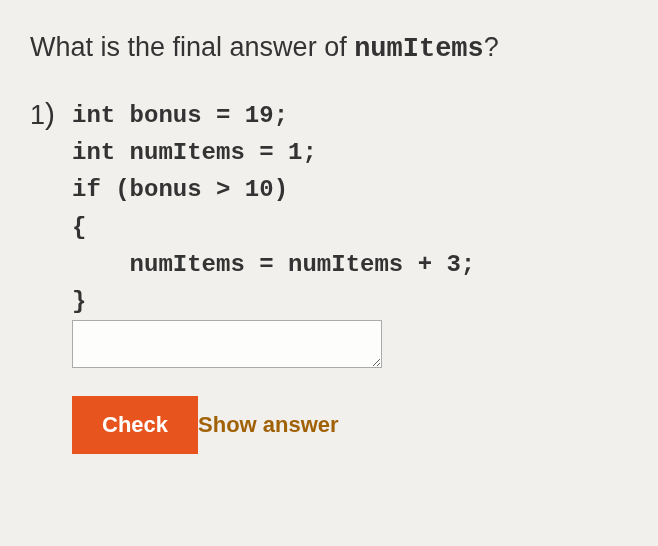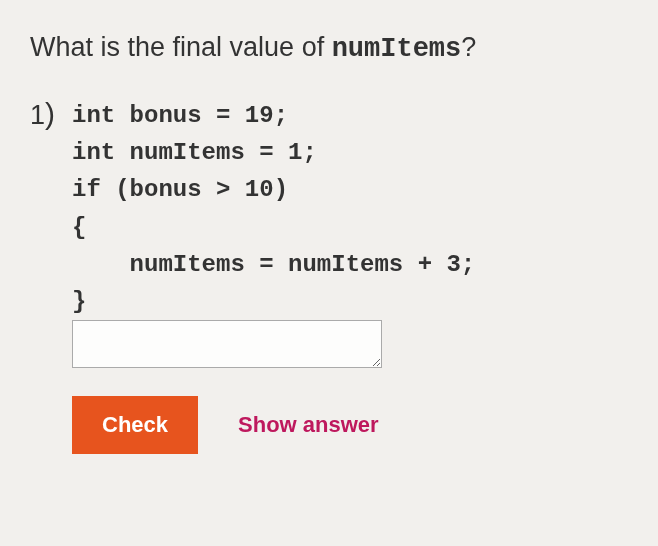--- a/index.html
+++ b/index.html
@@ -56,48 +56,47 @@
       padding: 4px 8px;
       box-sizing: border-box;
       resize: both;
       display: block;
       margin-bottom: 28px;
       font-family: Arial, Helvetica, sans-serif;
     }
     .actions {
       display: flex;
       align-items: center;
-      gap: 40px;
     }
     .check-button {
       background: #e7541e;
       color: #fff;
       border: none;
       font-size: 22px;
       font-weight: bold;
       padding: 16px 30px;
       cursor: pointer;
       font-family: Arial, Helvetica, sans-serif;
     }
     .show-answer {
-      color: #be185d;
+      color: #a16207;
       font-size: 22px;
       font-weight: bold;
       cursor: pointer;
       background: none;
       border: none;
       font-family: Arial, Helvetica, sans-serif;
       padding: 0;
     }
   </style>
 </head>
 <body>
 
 <div class="question">
-  <span>What is the final value of </span><span class="mono">numItems</span><span>?</span>
+  <span>What is the final answer of </span><span class="mono">numItems</span><span>?</span>
 </div>
 
 <div class="problem-row">
   <div class="problem-number">
     <span>1</span><span class="paren">)</span>
   </div>
   <div class="problem-content">
     <div class="code-block">int bonus = 19;
 int numItems = 1;
 if (bonus &gt; 10)

